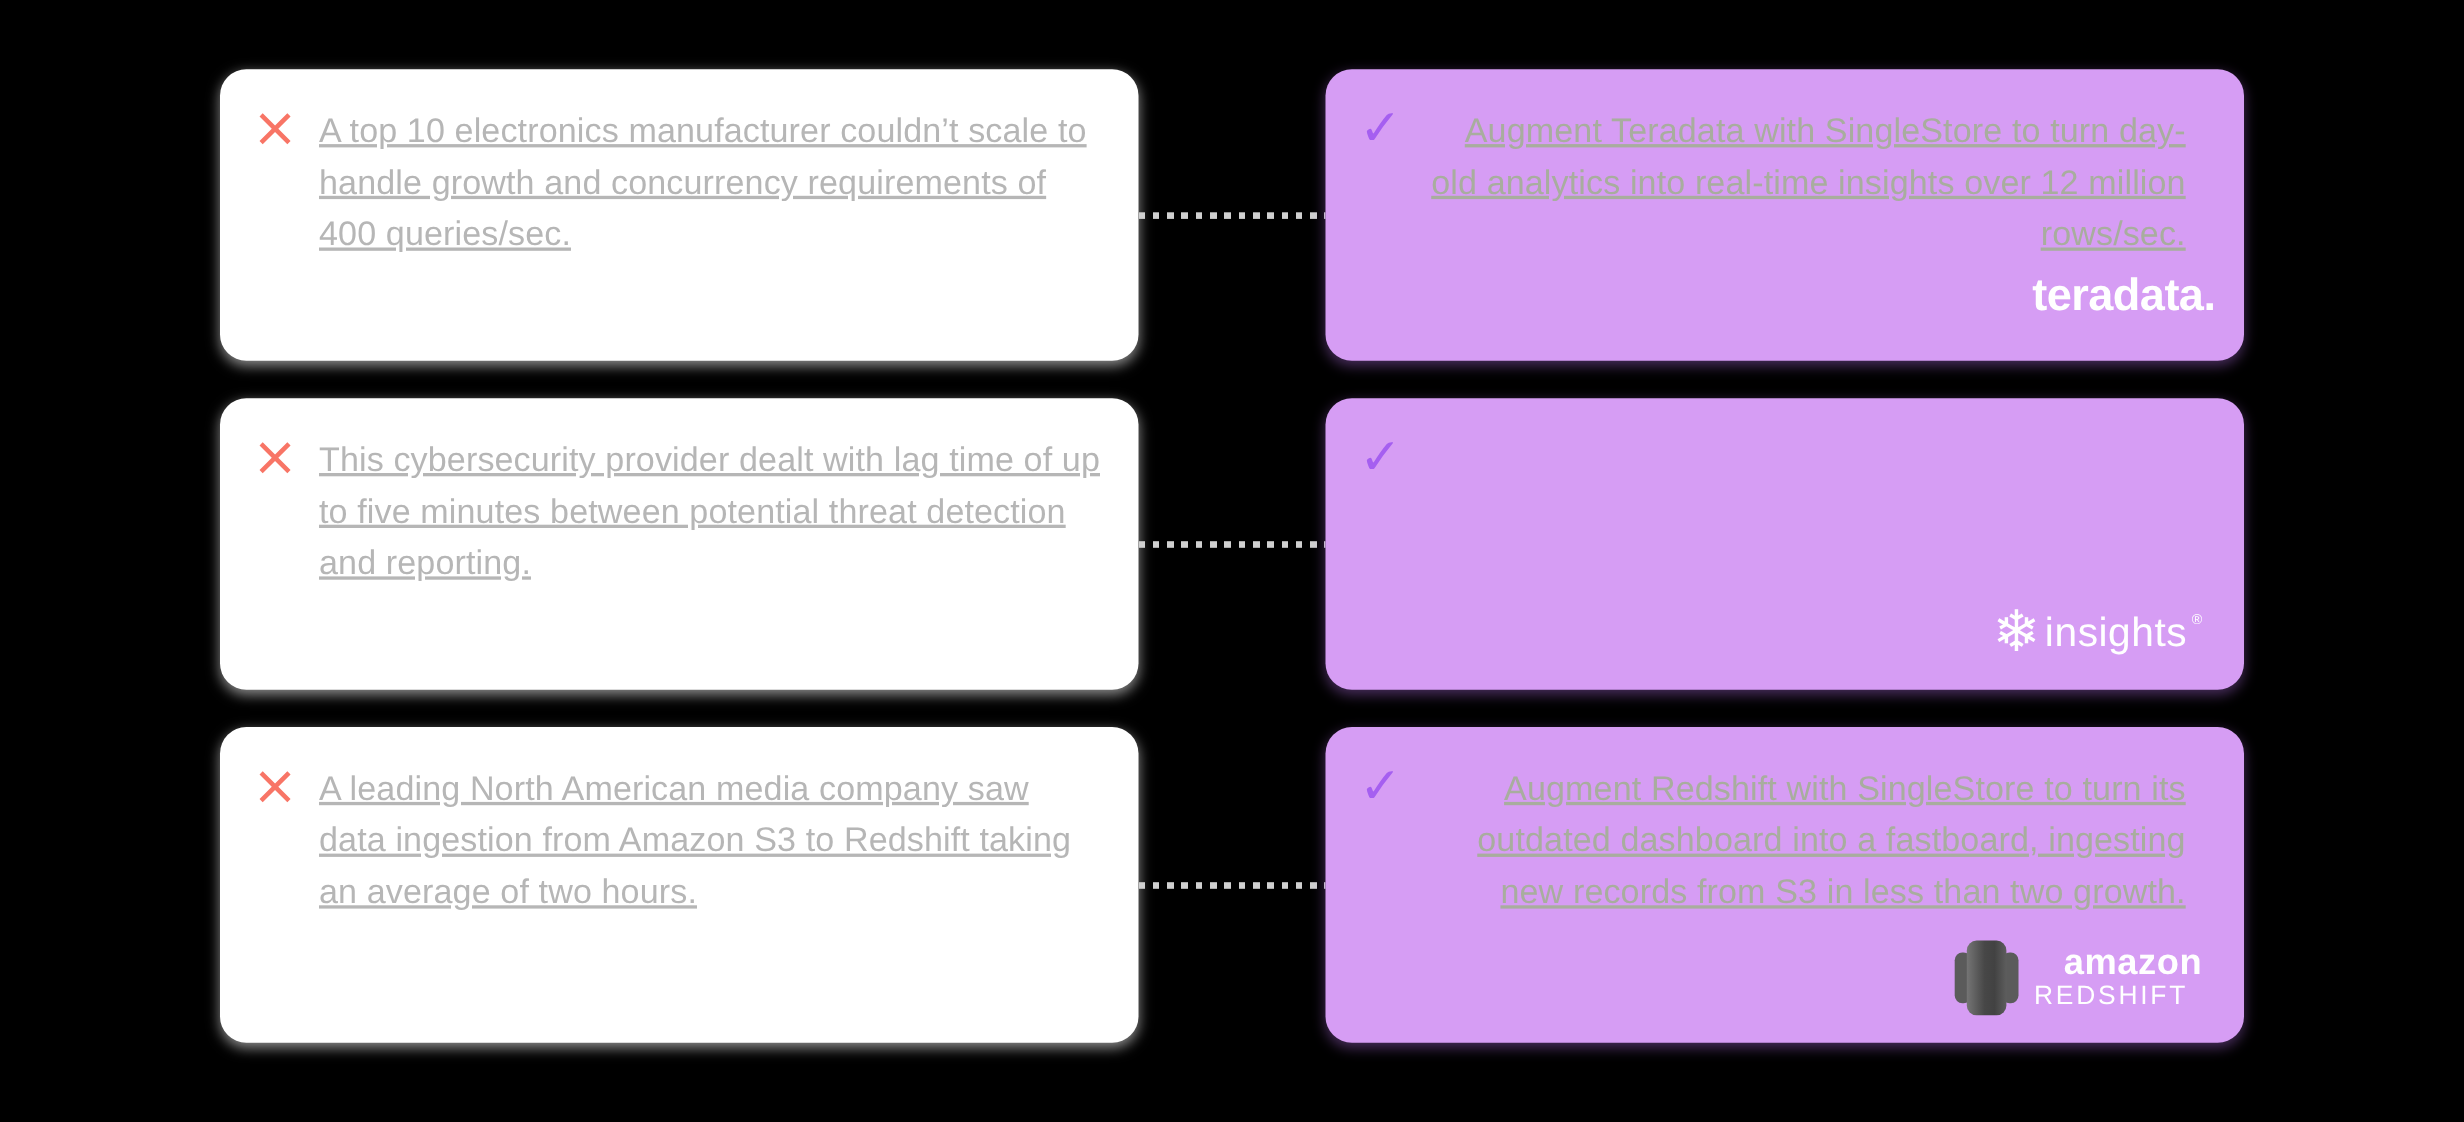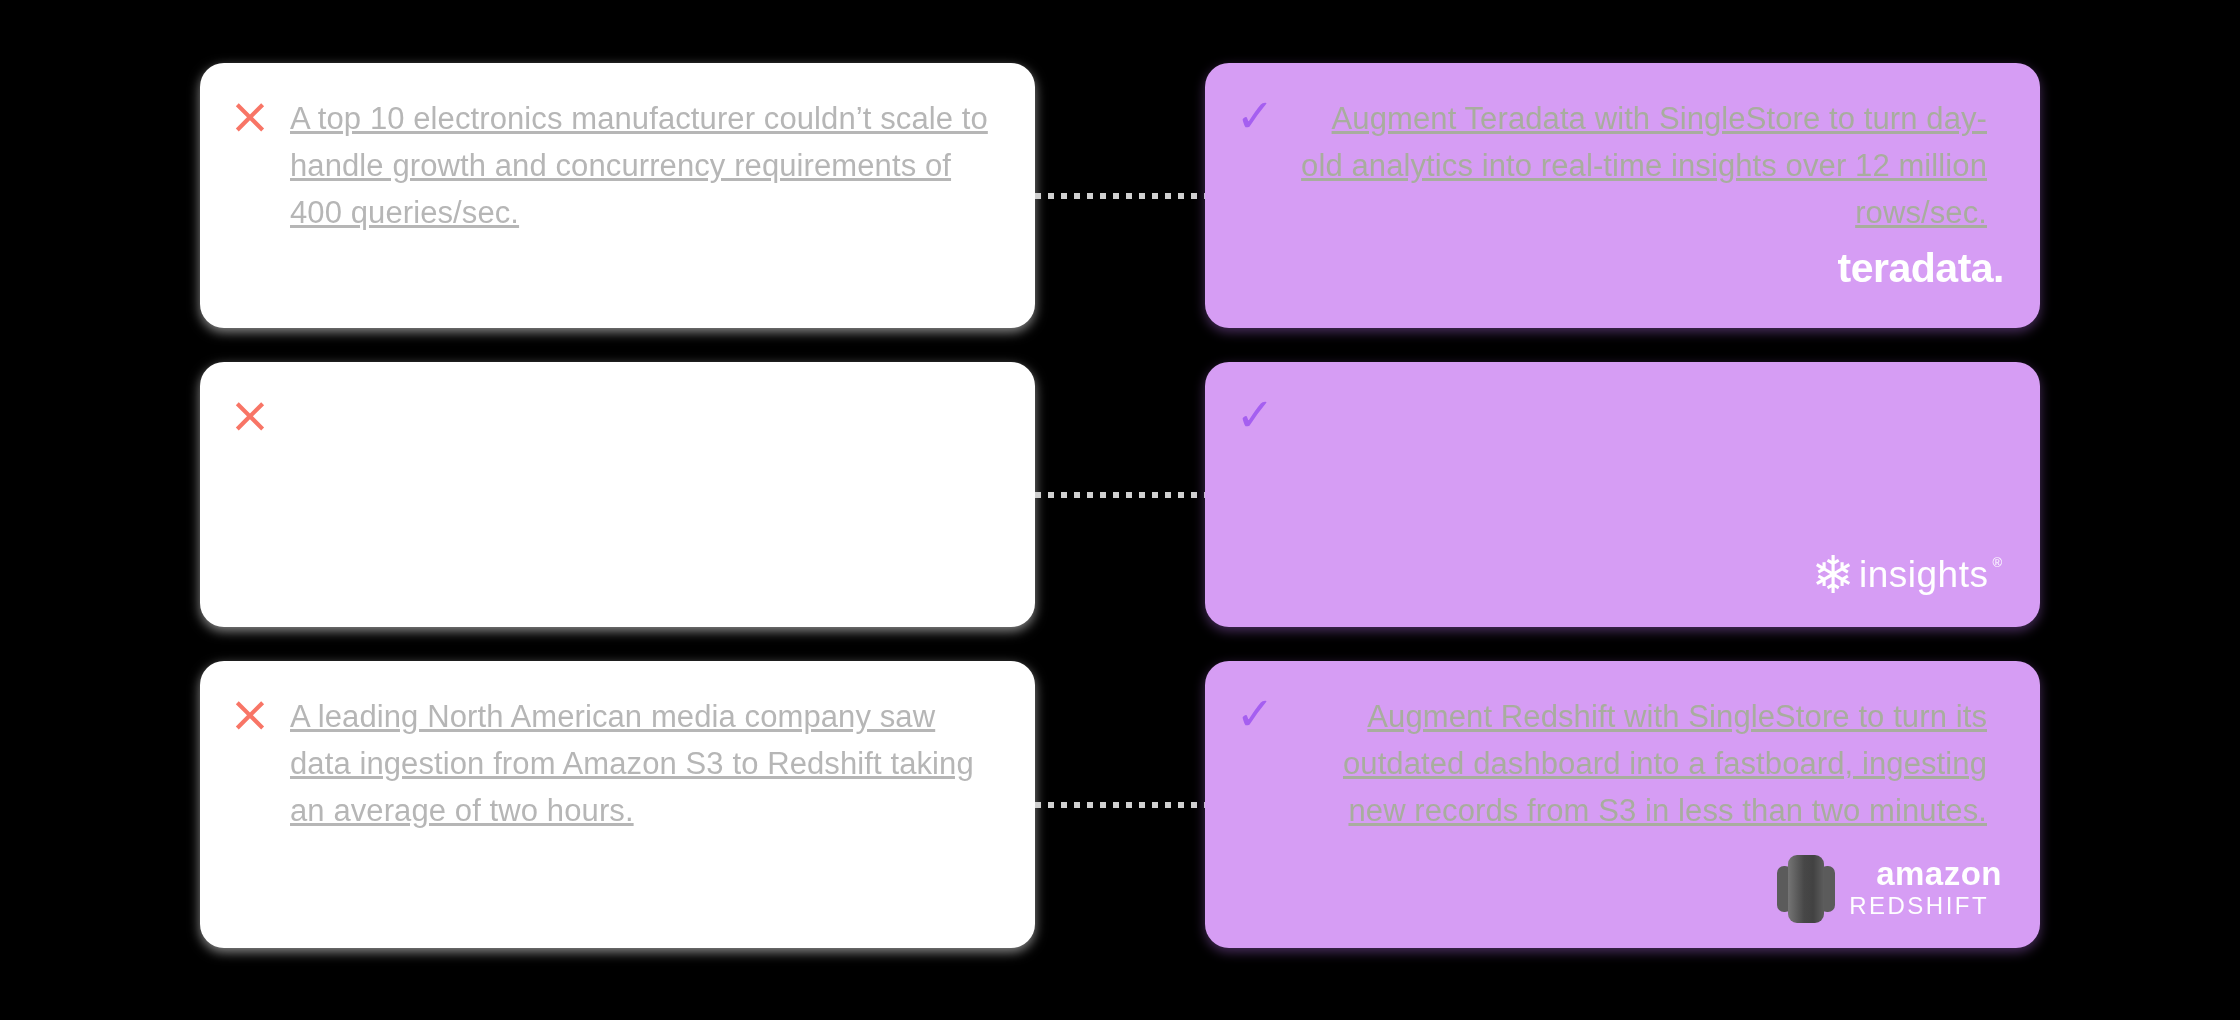--- a/index.html
+++ b/index.html
@@ -48,21 +48,21 @@
     font-size:31px;line-height:47px;letter-spacing:0.1px;text-decoration:underline;
   }
   .problem .card-text{width:712px;color:var(--problem-text);}
   .solution .card-text{width:692px;color:var(--solution-text);text-align:right;}
   .connector{
     position:absolute;left:835px;width:170px;height:6px;top:calc(50% - 3px);
     background:repeating-linear-gradient(90deg,var(--connector) 0 6px,transparent 6px 13px);
   }
   .brand{position:absolute;color:var(--logo-white);}
   .brand-teradata{
-    right:36px;bottom:36px;font-size:41px;font-weight:700;letter-spacing:-0.5px;
+    right:26px;bottom:36px;font-size:41px;font-weight:700;letter-spacing:-0.5px;
   }
   .brand-snowflake{
     right:38px;bottom:26px;display:flex;align-items:center;gap:4px;
   }
   .snowflake-glyph{
     font-family:"DejaVu Sans",sans-serif;font-size:52px;line-height:1;font-weight:700;
   }
   .snowflake-word{font-size:37px;font-weight:500;letter-spacing:0.5px;}
   .snowflake-reg{font-size:13px;align-self:flex-start;margin-top:6px;}
   .brand-redshift{
@@ -94,41 +94,42 @@
     <div class="card solution">
       <span class="badge check-mark">✓</span>
       <p class="card-text">Augment Teradata with SingleStore to turn day-old analytics into real-time insights over 12 million rows/sec.</p>
       <div class="brand brand-teradata">teradata.</div>
     </div>
   </section>
 
   <section class="row row2">
     <div class="card problem">
       <span class="badge x-mark">×</span>
+      <p class="card-text">This cybersecurity provider dealt with lag time of up to five minutes between potential threat detection and reporting.</p>
     </div>
     <div class="connector"></div>
     <div class="card solution">
       <span class="badge check-mark">✓</span>
       <div class="brand brand-snowflake">
         <span class="snowflake-glyph">❄</span>
         <span class="snowflake-word">insights</span>
         <span class="snowflake-reg">®</span>
       </div>
     </div>
   </section>
 
   <section class="row row3">
     <div class="card problem">
       <span class="badge x-mark">×</span>
       <p class="card-text">A leading North American media company saw data ingestion from Amazon S3 to Redshift taking an average of two hours.</p>
     </div>
     <div class="connector"></div>
     <div class="card solution">
       <span class="badge check-mark">✓</span>
-      <p class="card-text">Augment Redshift with SingleStore to turn its outdated dashboard into a fastboard, ingesting new records from S3 in less than two minutes.</p>
+      <p class="card-text">Augment Redshift with SingleStore to turn its outdated dashboard into a fastboard, ingesting new records from S3 in less than two growth.</p>
       <div class="brand brand-redshift">
         <span class="rs-icon">
           <span class="cyl side"></span>
           <span class="cyl mid"></span>
           <span class="cyl side"></span>
         </span>
         <span class="rs-words">
           <span class="rs-amazon">amazon</span>
           <span class="rs-redshift">REDSHIFT</span>
         </span>

